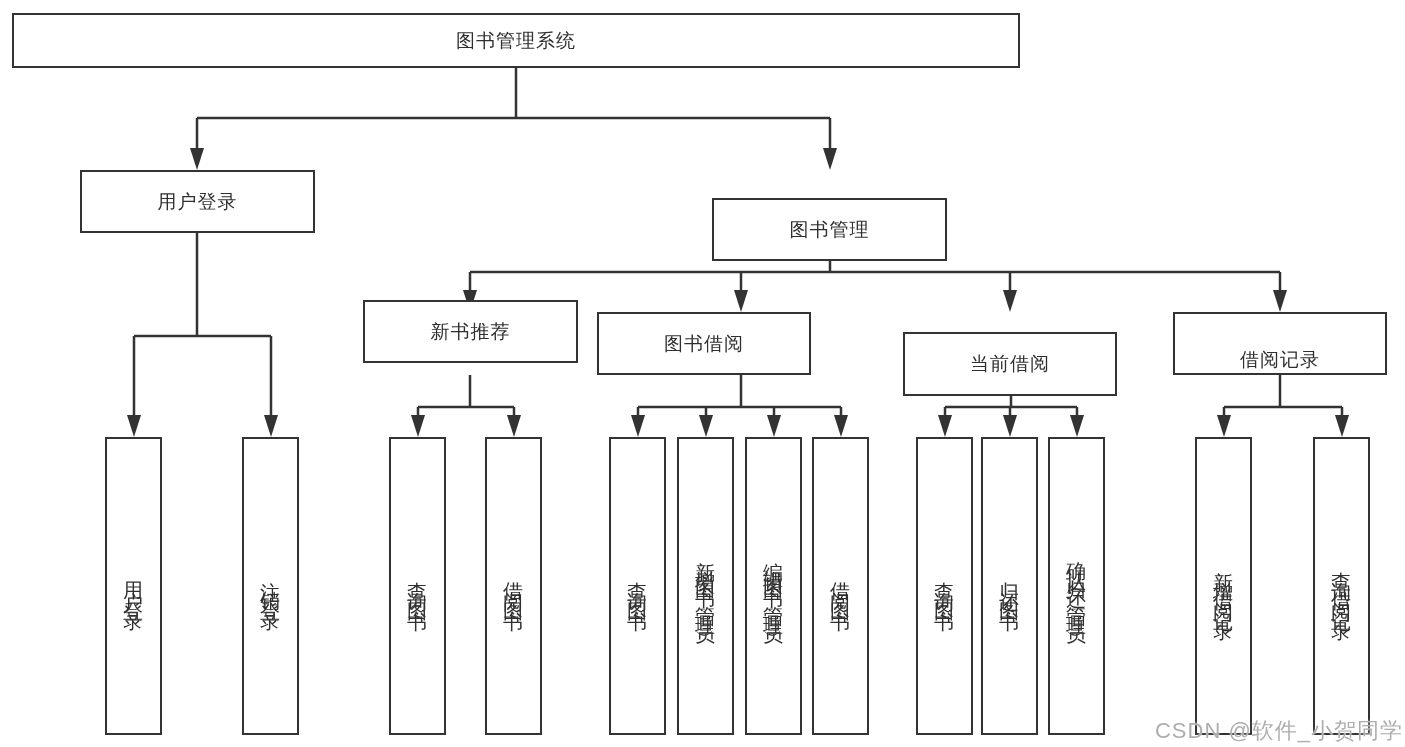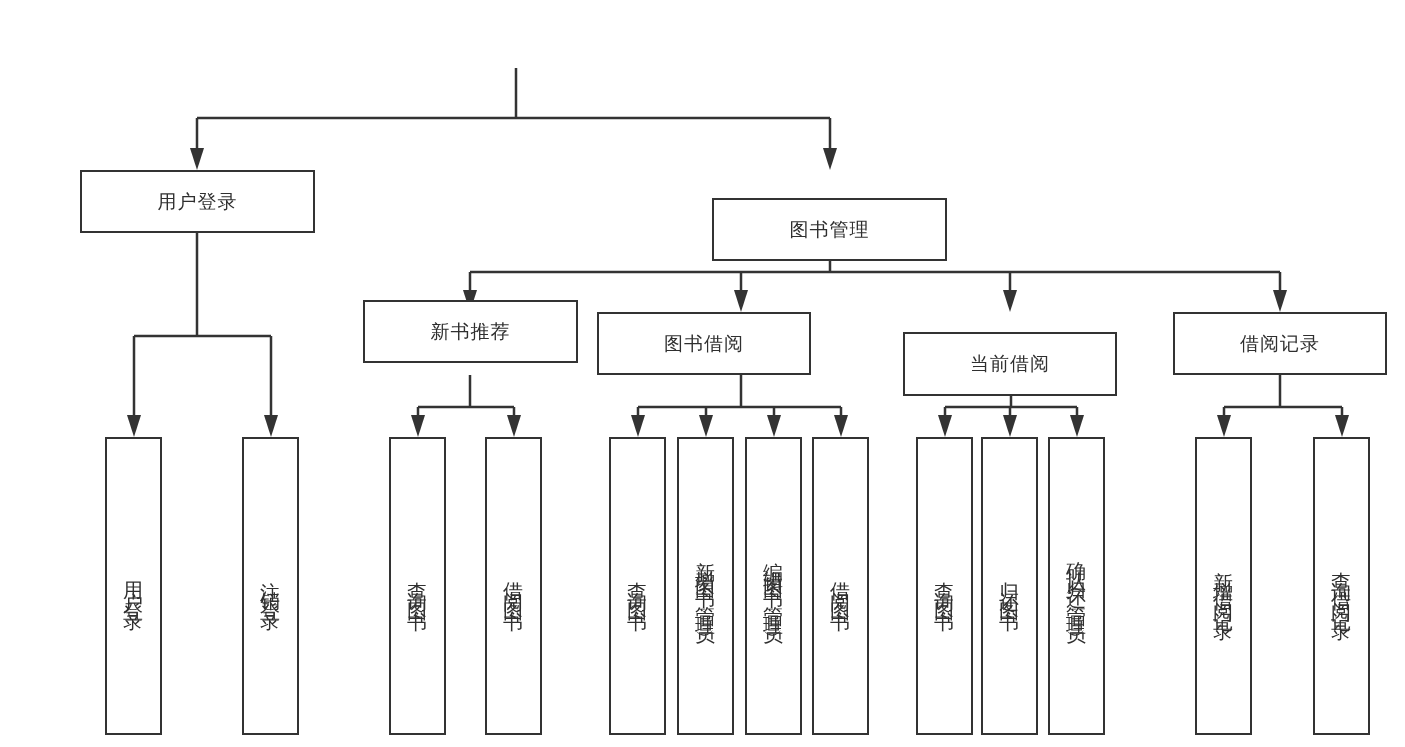--- a/index.html
+++ b/index.html
@@ -96,38 +96,41 @@
       <polygon points="767,415 781,415 774,437"></polygon>
       <polygon points="834,415 848,415 841,437"></polygon>
       <polygon points="938,415 952,415 945,437"></polygon>
       <polygon points="1003,415 1017,415 1010,437"></polygon>
       <polygon points="1070,415 1084,415 1077,437"></polygon>
       <polygon points="1217,415 1231,415 1224,437"></polygon>
       <polygon points="1335,415 1349,415 1342,437"></polygon>
     </g>
   </svg>
 
+  <div class="hbox" style="left:12px; top:13px; width:1008px; height:55px;">
+    <span>图书管理系统</span>
+  </div>
 
   <div class="hbox" style="left:80px; top:170px; width:235px; height:63px;">
     <span>用户登录</span>
   </div>
   <div class="hbox" style="left:712px; top:170px; width:235px; height:63px;margin-top:28px;">
     <span>图书管理</span>
   </div>
 
   <div class="hbox" style="left:363px; top:300px; width:215px; height:63px;">
     <span>新书推荐</span>
   </div>
   <div class="hbox" style="left:597px; top:312px; width:214px; height:63px;">
     <span>图书借阅</span>
   </div>
   <div class="hbox" style="left:903px; top:332px; width:214px; height:64px;">
     <span>当前借阅</span>
   </div>
-  <div class="hbox" style="left:1173px; top:312px; width:214px; height:63px;">
+  <div class="hbox" style="left:1173px; top:312px; width:214px; height:63px;align-items:flex-end;">
     <span>借阅记录</span>
   </div>
 
   <div class="vbox" style="left:105px;">
     <span class="vtext">用户登录</span>
   </div>
   <div class="vbox" style="left:242px;">
     <span class="vtext">注销登录</span>
   </div>
 
@@ -161,14 +164,15 @@
     <span class="vtext">确认归还（管理员）</span>
   </div>
 
   <div class="vbox" style="left:1195px;">
     <span class="vtext">新增借阅记录</span>
   </div>
   <div class="vbox" style="left:1313px;">
     <span class="vtext">查询借阅记录</span>
   </div>
 
+  <div id="watermark">CSDN @软件_小贺同学</div>
 
 </div>
 
 </body></html>

